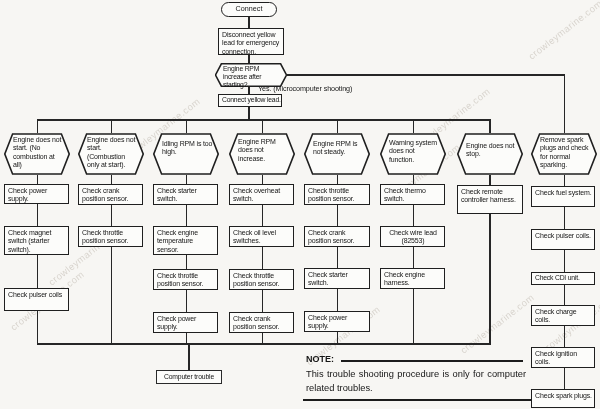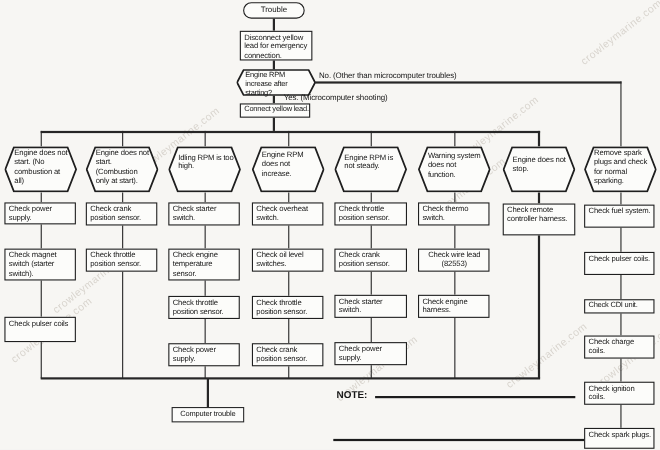--- a/index.html
+++ b/index.html
@@ -54,36 +54,35 @@
   <span class="wm" style="left:520px;top:24px">crowleymarine.com</span>
   <span class="wm" style="left:118px;top:122px">crowleymarine.com</span>
   <span class="wm" style="left:408px;top:112px">crowleymarine.com</span>
   <span class="wm" style="left:378px;top:168px">crowleymarine.com</span>
   <span class="wm" style="left:40px;top:250px">crowleymarine.com</span>
   <span class="wm" style="left:2px;top:295px">crowleymarine.com</span>
   <span class="wm" style="left:452px;top:318px">crowleymarine.com</span>
   <span class="wm" style="left:533px;top:318px">crowleymarine.com</span>
   <span class="wm" style="left:298px;top:330px">crowleymarine.com</span>
 
-  <div class="start" style="left:221px;top:2px;width:56px;height:15px">Trouble</div>
+  <div class="start" style="left:221px;top:2px;width:56px;height:15px">Connect</div>
   <div class="vl" style="left:248px;top:17px;height:11px"></div>
 
   <div class="box" style="left:218px;top:28px;width:66px;height:27px">Disconnect yellow lead for emergency connection.</div>
   <div class="vl" style="left:248px;top:55px;height:8px"></div>
 
   <div class="hex dec" style="left:215px;top:63px;width:72px;height:24px">
     <svg viewBox="0 0 100 60" preserveAspectRatio="none">
       <polygon points="9,1.5 91,1.5 99.3,30 91,58.5 9,58.5 0.7,30" fill="#fcfcfa" stroke="#1f1f1f" stroke-width="1.6" vector-effect="non-scaling-stroke"></polygon>
     </svg>
     <div class="t">Engine RPM increase after starting?</div>
   </div>
 
   <div class="hl" style="left:286px;top:74px;width:279px"></div>
   <div class="vl" style="left:563.5px;top:74px;height:59px"></div>
-  <span class="lbl" style="left:290px;top:64px">No. (Other than microcomputer troubles)</span>
 
   <div class="vl" style="left:248px;top:87px;height:7px"></div>
   <span class="lbl" style="left:258px;top:84px">Yes. (Microcomputer shooting)</span>
 
   <div class="box nowrap" style="left:218px;top:94px;width:64px;height:13px;padding-top:1px">Connect yellow lead.</div>
   <div class="vl" style="left:248px;top:107px;height:12px"></div>
 
   <div class="hl" style="left:36.5px;top:119px;width:454px"></div>
   <div class="vl" style="left:36.5px;top:119px;height:14px"></div>
   <div class="vl" style="left:110.5px;top:119px;height:14px"></div>
@@ -211,15 +210,16 @@
   <div class="box" style="left:531px;top:347px;width:64px;height:21px">Check ignition coils.</div>
   <div class="vl" style="left:563.5px;top:368px;height:21px"></div>
   <div class="box" style="left:531px;top:389px;width:64px;height:19px">Check spark plugs.</div>
 
   <div class="hl" style="left:36.5px;top:343px;width:454px"></div>
   <div class="vl" style="left:188px;top:344px;height:26px"></div>
   <div class="terminal" style="left:156px;top:370px;width:66px;height:14px">Computer trouble</div>
 
   <div class="note-label" style="left:306px;top:354px">NOTE:</div>
   <div class="bar" style="left:341px;top:360px;width:182px"></div>
+  <div class="note-text" style="left:306px;top:368px;width:220px">This trouble shooting procedure is only for computer related troubles.</div>
   <div class="bar" style="left:303px;top:399px;width:228px"></div>
 
 </div>
 
 </body></html>

